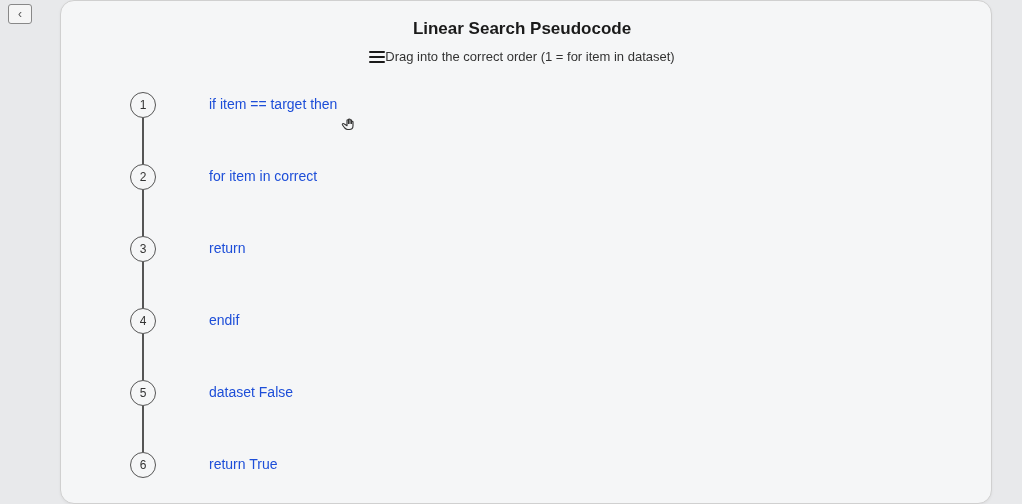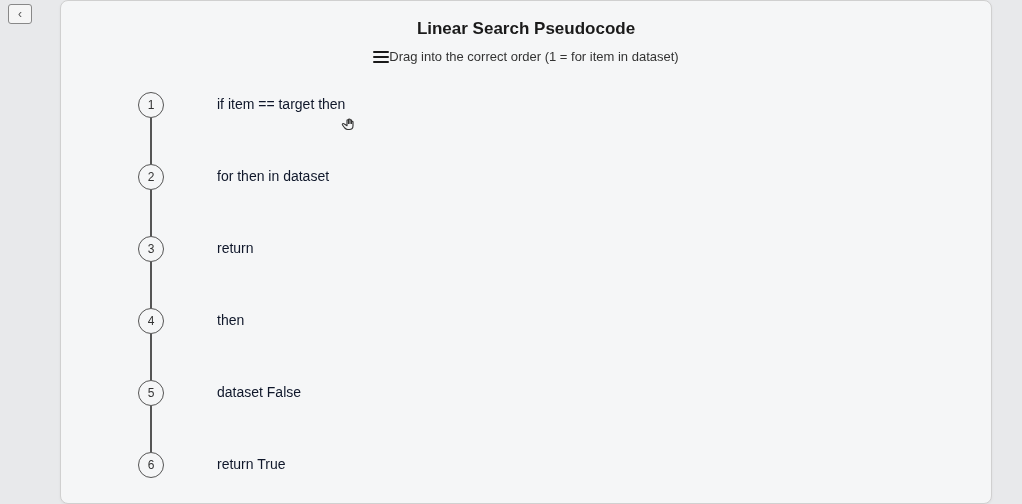--- a/index.html
+++ b/index.html
@@ -37,22 +37,22 @@
       color: #555;
     }
     .card {
       position: absolute;
       top: 0;
       left: 60px;
       right: 30px;
       bottom: 0;
       background: #f5f6f7;
       border: 1px solid #d0d0d0;
-      border-radius: 8px;
-      padding: 18px 30px 10px 30px;
+      border-radius: 14px;
+      padding: 18px 30px 10px 22px;
       box-shadow: 0 1px 3px rgba(0,0,0,0.05);
     }
     .header {
       text-align: center;
       margin-bottom: 28px;
     }
     .title {
       font-size: 17px;
       font-weight: 600;
       color: #1a1a1a;
@@ -111,21 +111,21 @@
       display: flex;
       flex-direction: column;
       padding-left: 36px;
       padding-top: 4px;
     }
     .drag-item {
       height: 72px;
       display: flex;
       align-items: flex-start;
       font-size: 14px;
-      color: #0f172a;
+      color: #1d4ed8;
       cursor: grab;
       user-select: none;
     }
     .drag-item:first-child {
       height: 72px;
     }
     .drag-cursor {
       position: absolute;
       top: 115px;
       left: 280px;
@@ -164,23 +164,23 @@
       <div class="step-connector"></div>
       <div class="step-circle">4</div>
       <div class="step-connector"></div>
       <div class="step-circle">5</div>
       <div class="step-connector"></div>
       <div class="step-circle">6</div>
     </div>
 
     <div class="items-col">
       <div class="drag-item">if item == target then</div>
-      <div class="drag-item">for then in dataset</div>
+      <div class="drag-item">for item in correct</div>
       <div class="drag-item">return</div>
-      <div class="drag-item">then</div>
+      <div class="drag-item">endif</div>
       <div class="drag-item">dataset False</div>
       <div class="drag-item">return True</div>
     </div>
   </div>
 
   <div class="drag-cursor">
     <svg width="18" height="18" viewBox="0 0 24 24" fill="none" stroke="#333" stroke-width="1.5">
       <path d="M8 10V6a1 1 0 012 0v4m0-4V5a1 1 0 012 0v5m0-4a1 1 0 012 0v4m0-2a1 1 0 012 0v5c0 3-2 5-5 5h-2c-2 0-3-1-4-2l-3-4c-.5-.7 0-2 1-2 .5 0 1 .3 1.5.8L8 13V10" stroke-linecap="round" stroke-linejoin="round"></path>
     </svg>
   </div>

